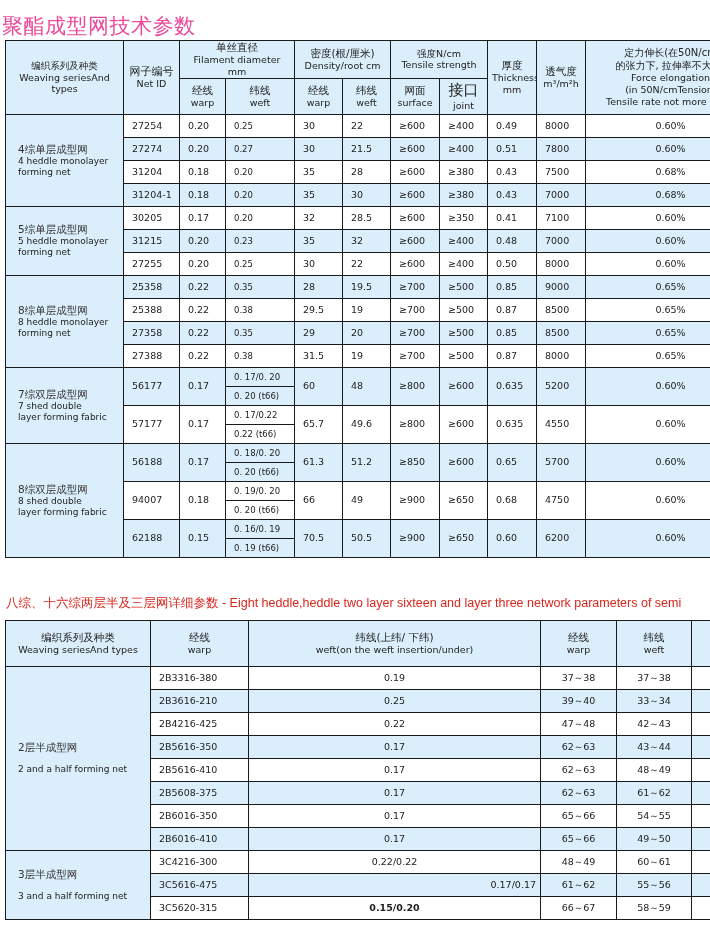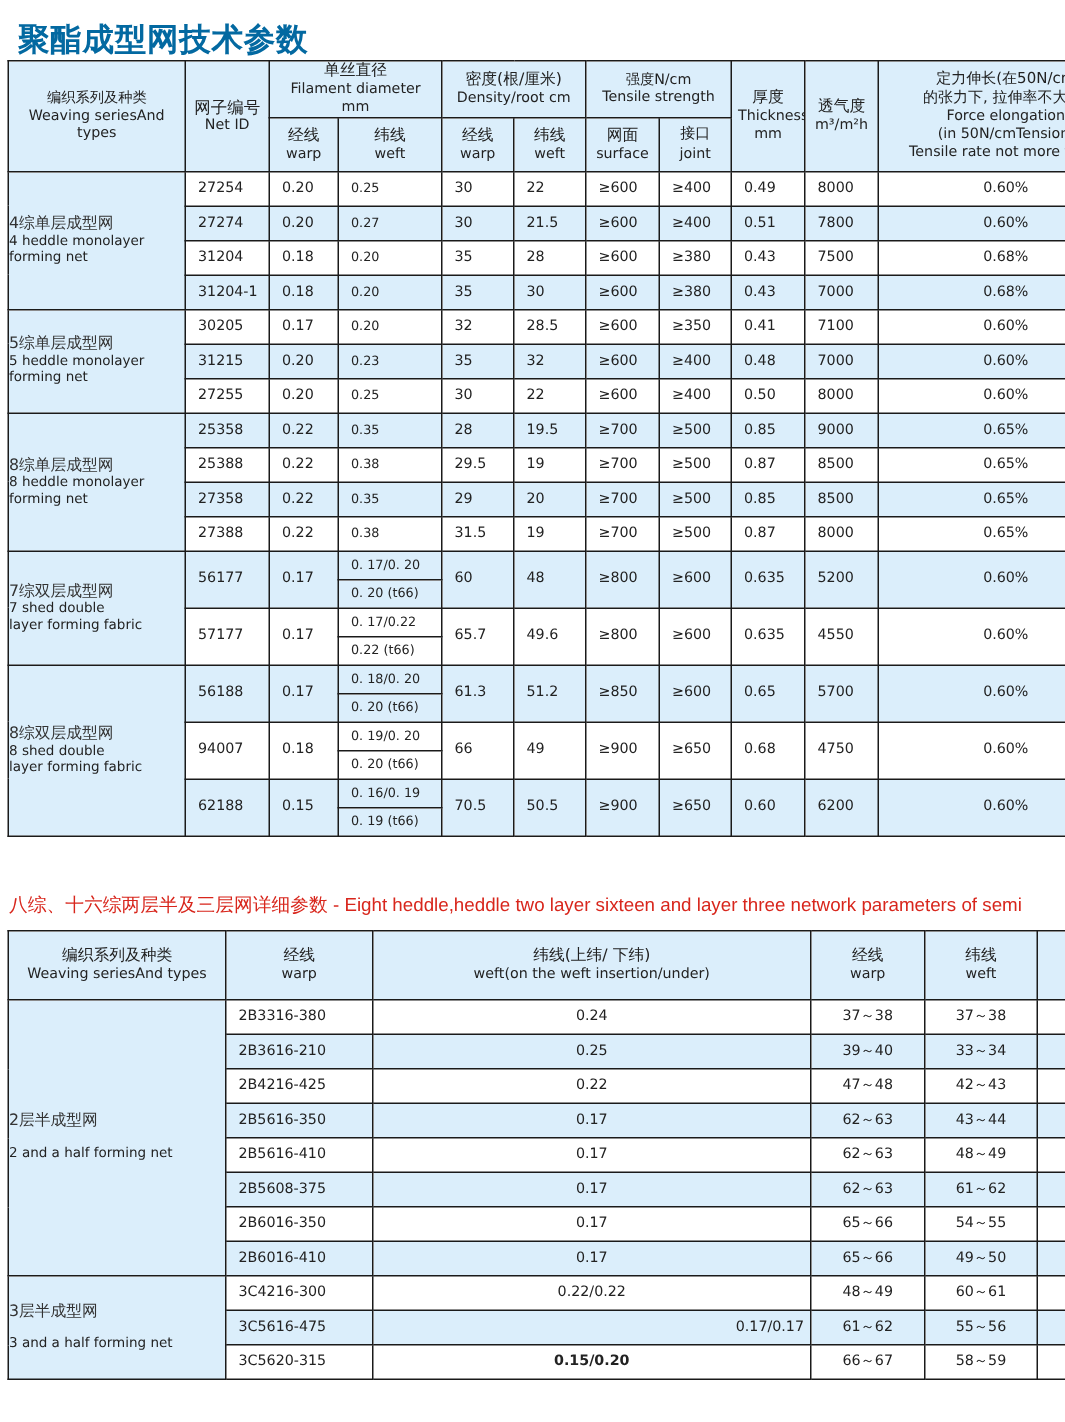--- a/index.html
+++ b/index.html
@@ -1,24 +1,24 @@
 <!DOCTYPE html>
 <html><head>
 <meta charset="utf-8">
 <style>
   html, body { margin:0; padding:0; background:#ffffff; }
   body { width:710px; height:948px; position:relative; overflow:hidden; font-family:"DejaVu Sans", sans-serif; color:#222; }
-  .title { position:absolute; left:12px; top:12px; font-size:21px; color:#0369a1; font-weight:bold; letter-spacing:0.5px; font-family:"DejaVu Sans", sans-serif; }
+  .title { position:absolute; left:2px; top:12px; font-size:21px; color:#ec4899; font-weight:normal; letter-spacing:0.5px; font-family:"DejaVu Sans", sans-serif; }
   .subtitle { position:absolute; left:6px; top:595px; font-size:12.5px; color:#d8261c; white-space:nowrap; font-family:"Liberation Sans", sans-serif; }
   table { border-collapse:collapse; position:absolute; table-layout:fixed; }
   td, th { border:1px solid #1a1a1a; padding:0 4px; font-size:9.5px; font-weight:normal; line-height:1.25; overflow:hidden; }
   th { background:#dbeefb; text-align:center; }
   .blue { background:#dbeefb; }
   .white { background:#ffffff; }
-  .grp { background:#dbeefb; text-align:left; vertical-align:middle; padding-left:0; font-size:9px; }
+  .grp { background:#dbeefb; text-align:left; vertical-align:middle; padding-left:12px; font-size:9px; }
   .grp .cn { font-size:10.5px; color:#333; }
   .num { text-align:left; padding-left:8px; }
   .ctr { text-align:center; }
   .small { font-size:8.5px; }
   #t1 { left:5px; top:40px; width:700px; }
   #t2 { left:5px; top:620px; width:700px; }
   #t1 tbody td { height:22px; }
   #t2 tbody td { height:22px; }
   .sub td { height:18px !important; }
 </style>
@@ -95,21 +95,21 @@
         </th>
       <th>
           <div style="font-size:10.5px">纬线</div>
           <div>weft</div>
         </th>
       <th>
           <div style="font-size:10.5px">网面</div>
           <div>surface</div>
         </th>
       <th>
-          <div style="font-size:10px">接口</div>
+          <div style="font-size:15px">接口</div>
           <div>joint</div>
         </th>
     </tr>
   </thead>
   <tbody id="t1body">
       <tr>
         <td class="grp" rowspan="4">
           <div class="cn">4综单层成型网</div>
           <div>4 heddle monolayer</div>
           <div>forming net</div>
@@ -384,21 +384,21 @@
     </tr>
   </thead>
   <tbody id="t2body">
       <tr>
         <td class="grp" rowspan="8">
           <div class="cn">2层半成型网</div>
           <div style="height: 10px;"></div>
           <div>2 and a half forming net</div>
         </td>
         <td class="num white">2B3316-380</td>
-        <td class="ctr white" style="text-align: center;">0.24</td>
+        <td class="ctr white" style="text-align: center;">0.19</td>
         <td class="ctr white">37～38</td>
         <td class="ctr white">37～38</td>
         <td class="ctr white">6000</td>
       </tr>
       <tr>
         <td class="num blue">2B3616-210</td>
         <td class="ctr blue" style="text-align: center;">0.25</td>
         <td class="ctr blue">39～40</td>
         <td class="ctr blue">33～34</td>
         <td class="ctr blue">7000</td>

